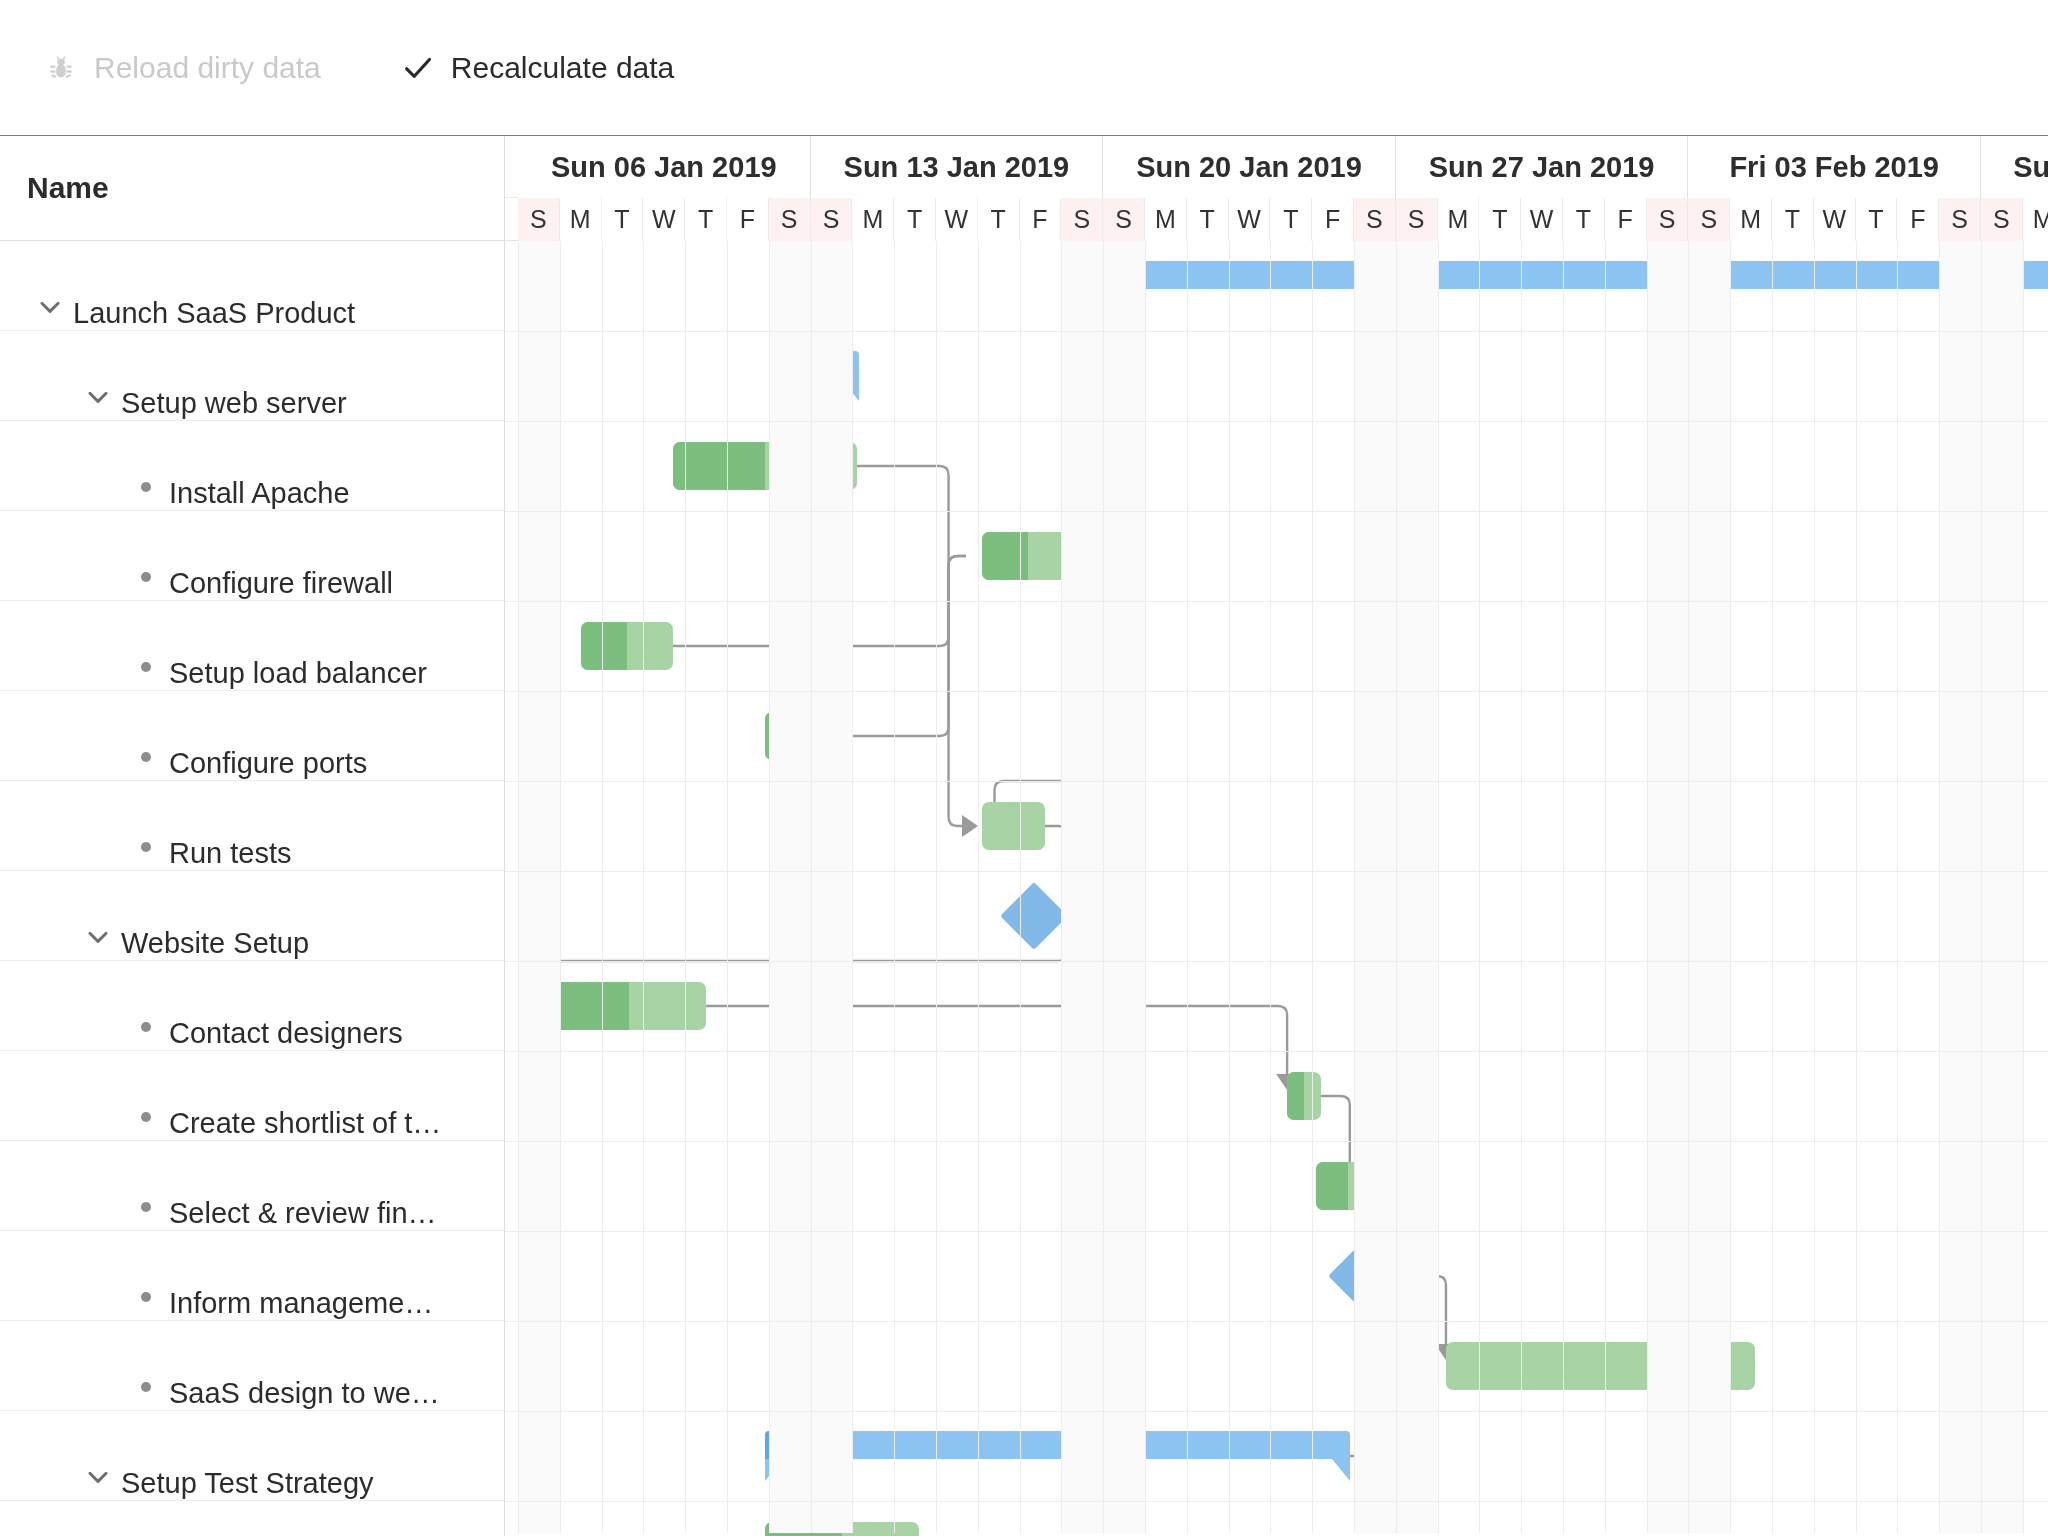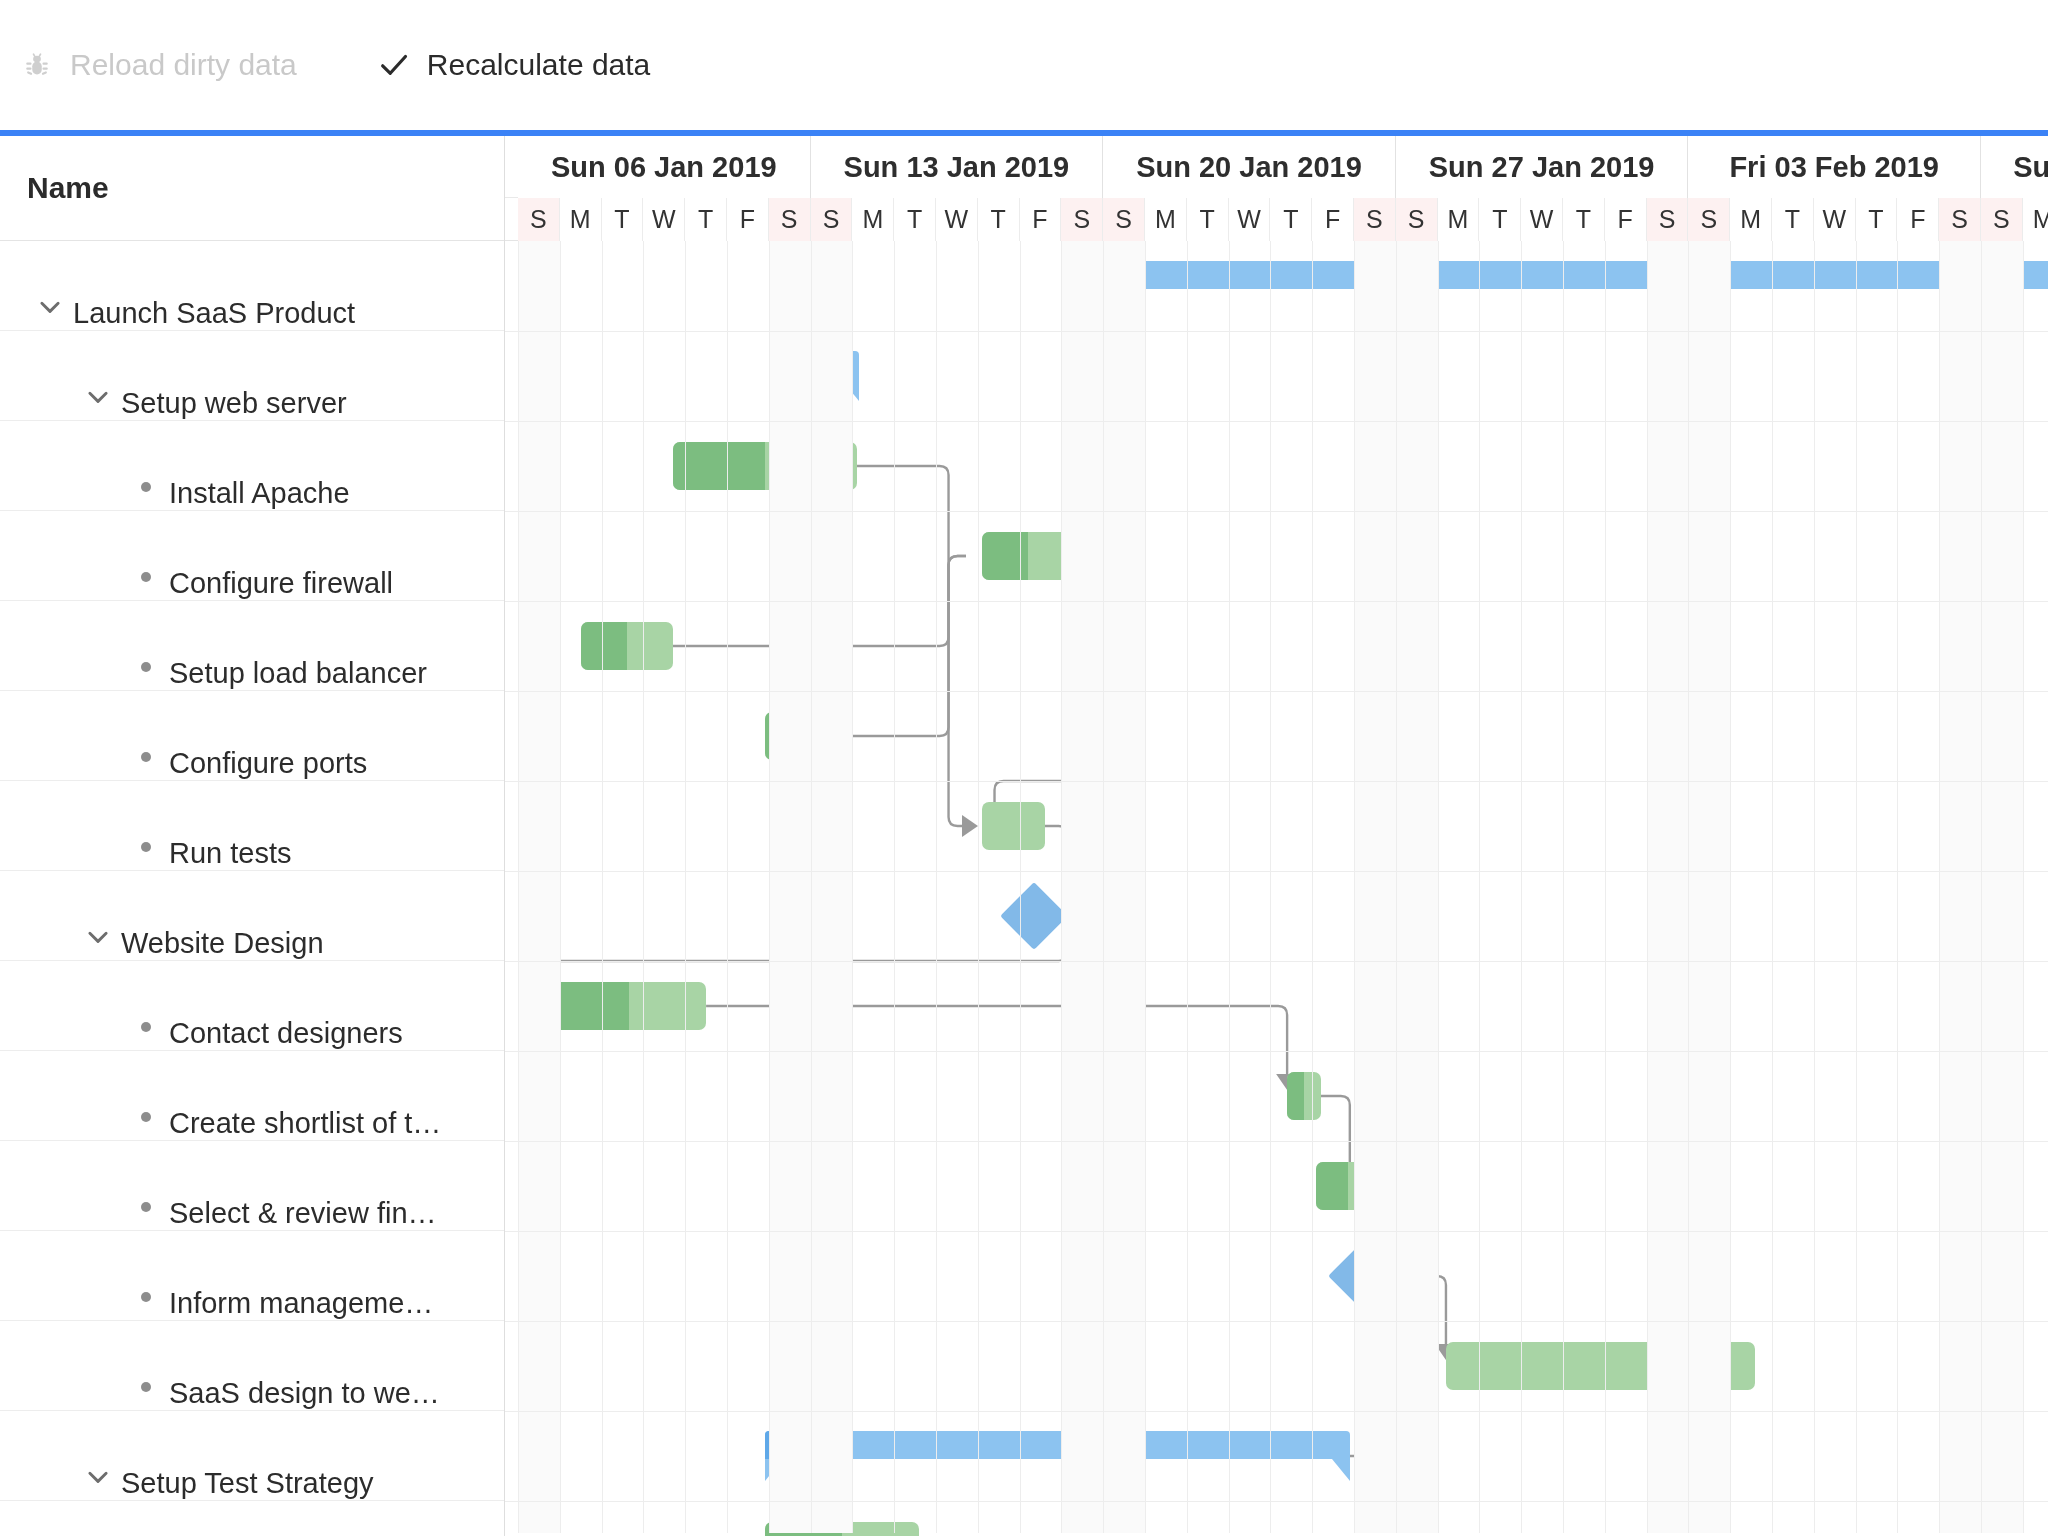--- a/index.html
+++ b/index.html
@@ -9,23 +9,23 @@
     font-family: "Liberation Sans", sans-serif;
     overflow: hidden;
     color: #3a3a3a;
   }
 
   
   #toolbar {
     height: 136px;
     display: flex;
     align-items: center;
-    padding-left: 20px;
+    padding-left: 44px;
     background: #ffffff;
-    border-bottom: 6px solid #3b82f6;
+    border-bottom: 1px solid #3b82f6;
   }
   .tool-btn {
     display: flex;
     align-items: center;
     gap: 16px;
     margin-right: 80px;
     font-size: 30px;
     cursor: pointer;
     user-select: none;
   }
@@ -291,21 +291,21 @@
           </div>
           <span class="name-text lvl2">Run tests</span>
         </div>
         <div class="name-row">
           <div style="width: 75px; flex: 0 0 auto;"></div>
           <div class="twisty">
             <svg width="30" height="30" viewBox="0 0 24 24" fill="none" stroke="#6d6d6d" stroke-width="2.3" stroke-linecap="round" stroke-linejoin="round">
               <polyline points="5.5,9 12,15.5 18.5,9"></polyline>
             </svg>
           </div>
-          <span class="name-text lvl1">Website Design</span>
+          <span class="name-text lvl1">Website Setup</span>
         </div>
         <div class="name-row">
           <div style="width: 123px; flex: 0 0 auto;"></div>
           <div class="bulletdot">
             <i></i>
           </div>
           <span class="name-text lvl2">Contact designers</span>
         </div>
         <div class="name-row">
           <div style="width: 123px; flex: 0 0 auto;"></div>

